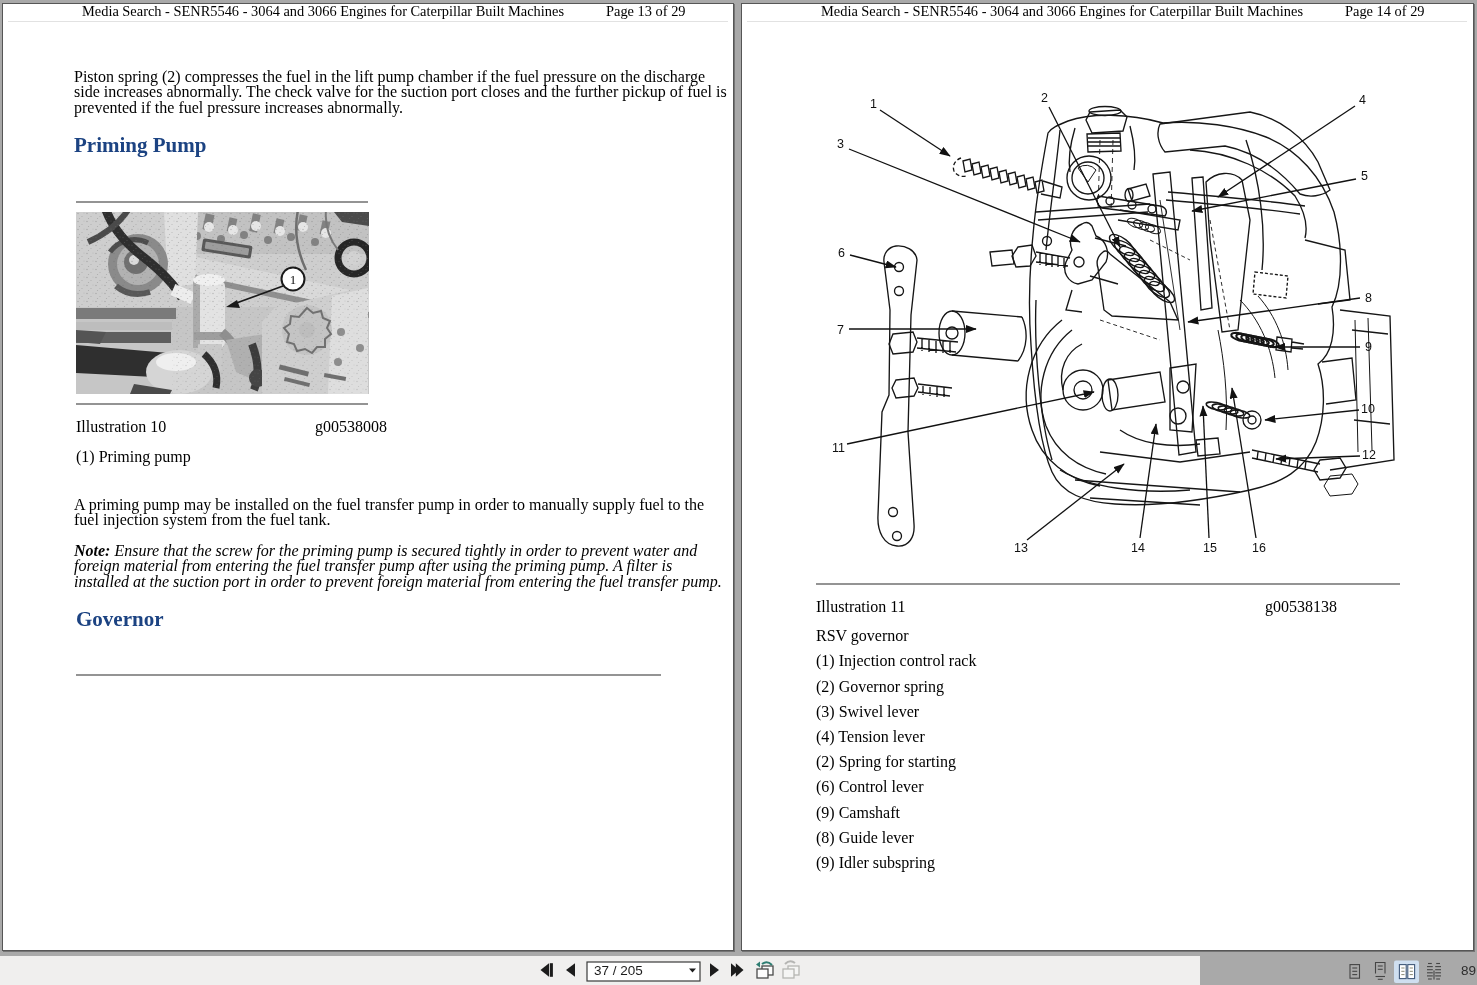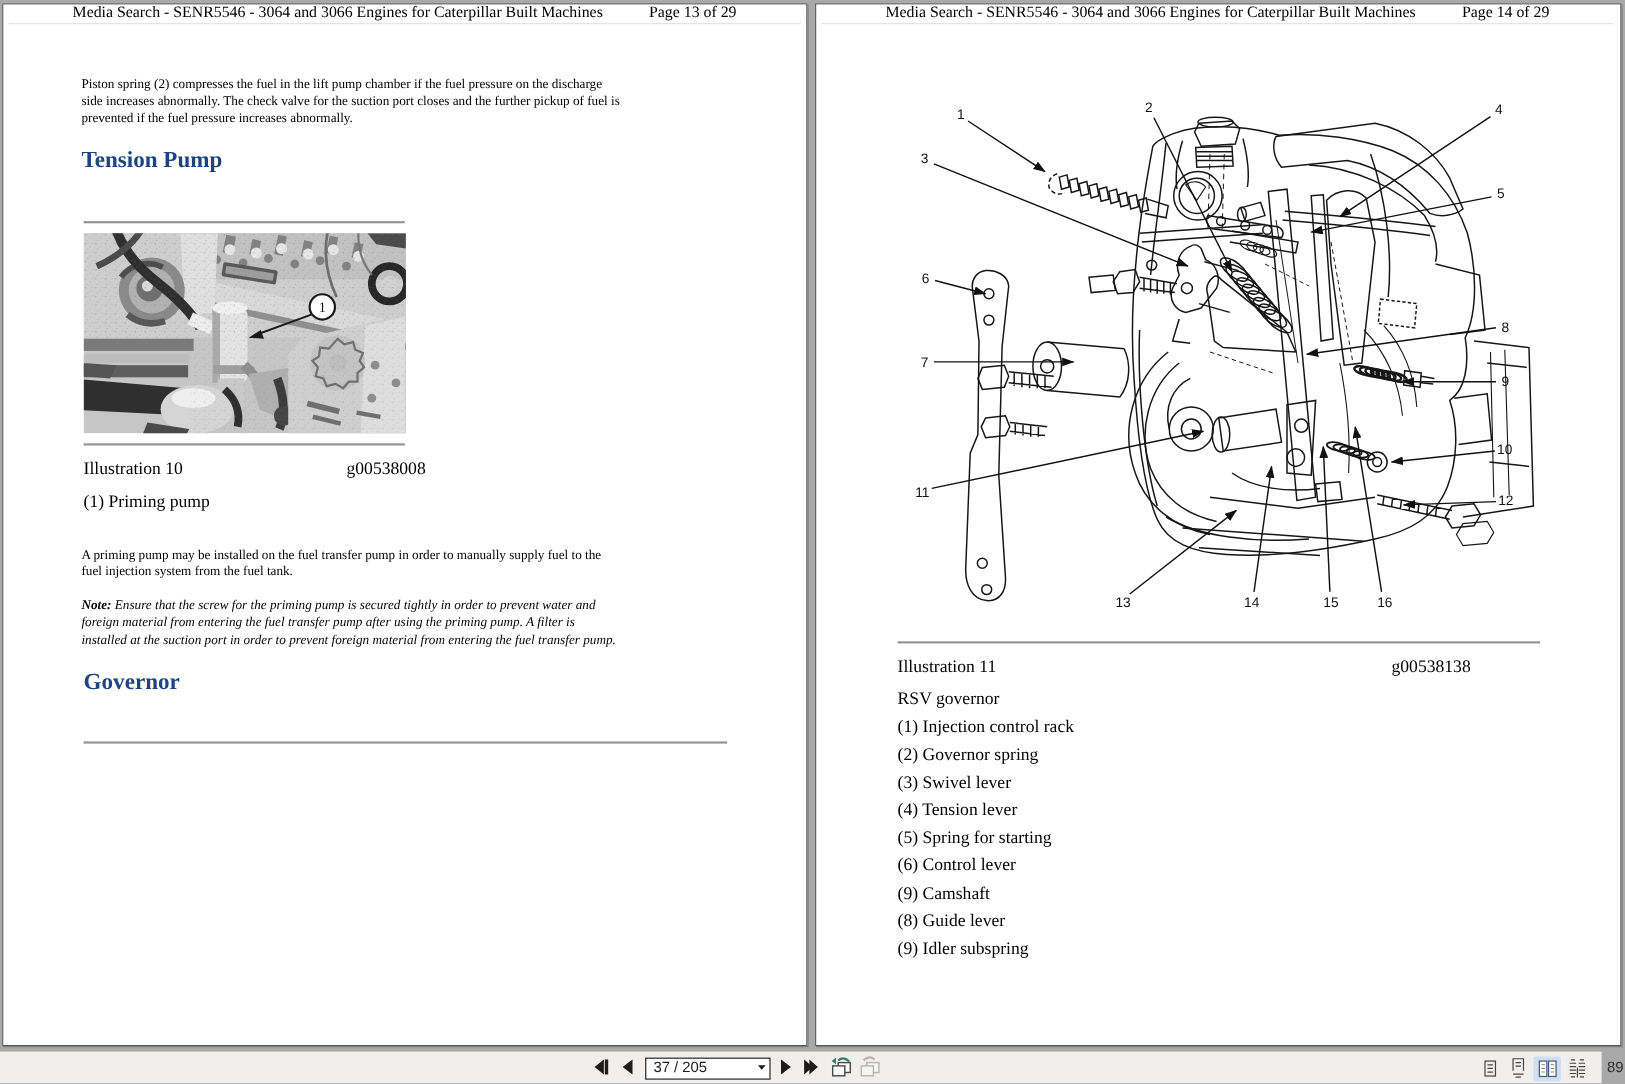--- a/index.html
+++ b/index.html
@@ -1,42 +1,42 @@
 <!DOCTYPE html>
 <html><head>
 <meta charset="utf-8">
 <style>
 html,body{margin:0;padding:0;}
 body{width:1477px;height:985px;background:#a9a9a9;font-family:"Liberation Serif",serif;color:#000;overflow:hidden;position:relative;}
 .page{position:absolute;top:3px;height:948px;background:#fff;border:1px solid #565656;box-sizing:border-box;box-shadow:1px 1px 0 #757575;}
 .abs{position:absolute;}
-.hdr{font-size:14.4px;white-space:nowrap;}
-.body{font-size:12px;line-height:15.4px;white-space:nowrap;}
+.hdr{font-size:14.4px;white-space:nowrap;margin-left:16px;}
+.body{font-size:16px;line-height:15.4px;white-space:nowrap;}
 .cap{font-size:16px;white-space:nowrap;}
 h2{font-size:21px;font-weight:bold;color:#1c4382;margin:0;font-family:"Liberation Serif",serif;white-space:nowrap;}
 .rule{position:absolute;background:#949494;height:2px;}
 .hdrline{position:absolute;background:#e2e2e2;height:1px;}
-.tb{position:absolute;left:0;top:956px;width:1456px;height:29px;background:#f0efee;font-family:"Liberation Sans",sans-serif;}
+.tb{position:absolute;left:0;top:956px;width:1200px;height:29px;background:#f0efee;font-family:"Liberation Sans",sans-serif;}
 </style>
 </head>
 <body>
 
 <div class="page" id="p1" style="left:2px;width:732px;"></div>
 
 <div class="page" id="p2" style="left:741px;width:733px;"></div>
 
 <div class="abs hdr" style="left:66px;top:3px;">Media Search - SENR5546 - 3064 and 3066 Engines for Caterpillar Built Machines</div>
 
 <div class="abs hdr" style="left:590px;top:3px;">Page 13 of 29</div>
 
 <div class="hdrline" style="left:8px;top:21px;width:720px;"></div>
 
 <div class="abs body" style="left:74px;top:69px;">Piston spring (2) compresses the fuel in the lift pump chamber if the fuel pressure on the discharge<br>side increases abnormally. The check valve for the suction port closes and the further pickup of fuel is<br>prevented if the fuel pressure increases abnormally.</div>
 
-<h2 class="abs" style="left:74px;top:133px;">Tension Pump</h2>
+<h2 class="abs" style="left:74px;top:133px;">Priming Pump</h2>
 
 <div class="rule" style="left:76px;top:201px;width:292px;"></div>
 
 <div class="abs" id="photo" style="left:76px;top:212px;width:293px;height:182px;">
 <svg width="293" height="182" viewBox="0 0 293 182">
 <defs>
 <pattern id="spk" width="9" height="8" patternUnits="userSpaceOnUse">
   <circle cx="2" cy="1.5" r="0.7" fill="#6a6a6a"></circle>
           <circle cx="6" cy="4.5" r="0.6" fill="#7d7d7d"></circle>
   <circle cx="8" cy="1" r="0.5" fill="#8a8a8a"></circle>
@@ -378,21 +378,21 @@
 <div class="abs cap" style="left:816px;top:627px;">RSV governor</div>
 
 <div class="abs cap" style="left:816px;top:652px;">(1) Injection control rack</div>
 
 <div class="abs cap" style="left:816px;top:678px;text-align:right;">(2) Governor spring</div>
 
 <div class="abs cap" style="left:816px;top:703px;">(3) Swivel lever</div>
 
 <div class="abs cap" style="left:816px;top:728px;">(4) Tension lever</div>
 
-<div class="abs cap" style="left:816px;top:753px;">(5) Spring for starting</div>
+<div class="abs cap" style="left:816px;top:753px;">(2) Spring for starting</div>
 
 <div class="abs cap" style="left:816px;top:778px;">(6) Control lever</div>
 
 <div class="abs cap" style="left:816px;top:804px;">(9) Camshaft</div>
 
 <div class="abs cap" style="left:816px;top:829px;">(8) Guide lever</div>
 
 <div class="abs cap" style="left:816px;top:854px;">(9) Idler subspring</div>
 
 <div class="tb" id="toolbar">

